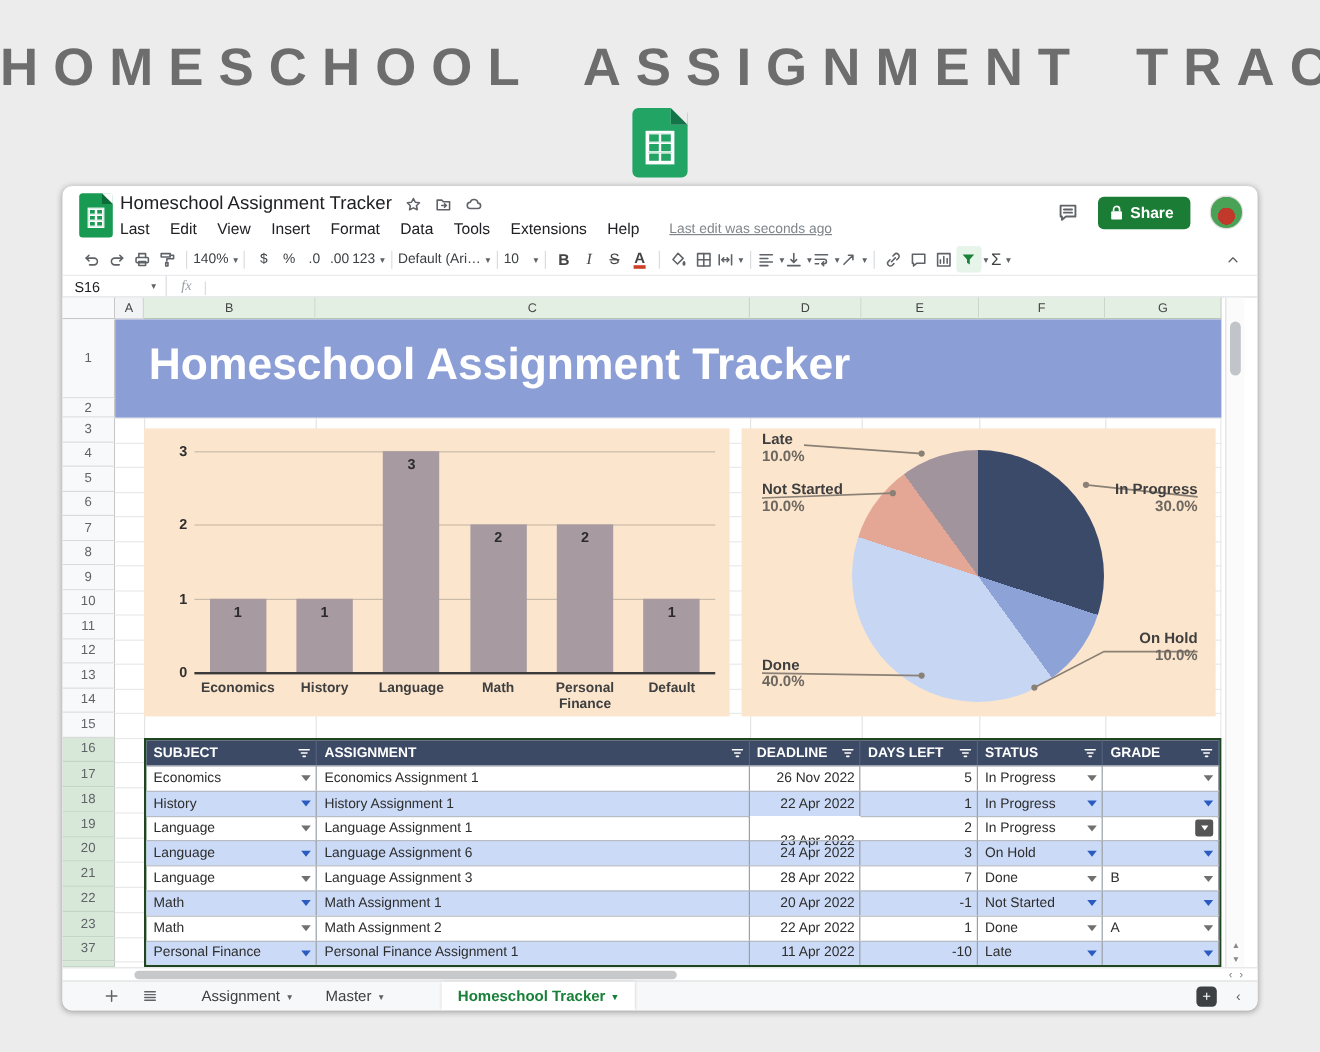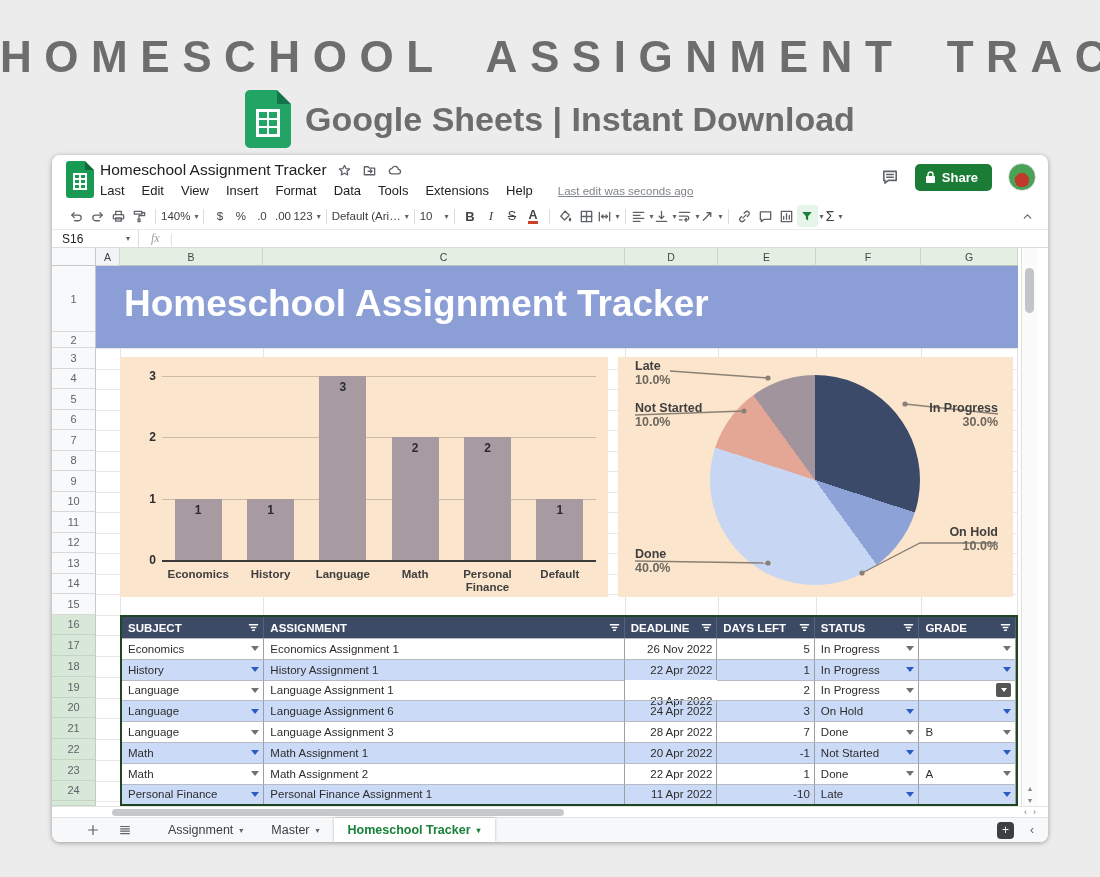--- a/index.html
+++ b/index.html
@@ -132,21 +132,21 @@
   .hscroll { position:relative; height:11px; background:#fff; border-top:1px solid #e3e3e3; }
   .hthumb { position:absolute; left:60px; top:2px; width:452px; height:7px; background:#c6c8ca; border-radius:4px; }
   .hscroll .arrs { position:absolute; right:6px; top:0; font-size:9px; color:#777; letter-spacing:6px; }
 
   
   .tabbar { height:25px; background:#f7f8f9; border-top:1px solid #e0e0e0; display:flex; align-items:center; position:relative; }
   .tabbar .util { margin-left:34px; display:flex; gap:18px; color:#3c4043; }
   .tabs { display:flex; margin-left:22px; height:100%; align-items:stretch; }
   .tab { display:flex; align-items:center; gap:6px; padding:0 14px; font-size:12.5px; color:#3c4043; }
   .tab-arrow { font-size:8px; color:#5f6368; }
-  .tab-active { background:#fff; font-weight:bold; color:#188038; box-shadow:0 0 3px rgba(0,0,0,.25); }
+  .tab-active { background:#fff; font-weight:bold; color:#188038; box-shadow:0 0 3px rgba(0,0,0,.25);margin-left:34px; }
   .tab-active .tab-arrow { color:#188038; }
   .tab-right { position:absolute; right:14px; display:flex; align-items:center; gap:16px; }
   .explore-btn { width:17px; height:17px; background:#3c4043; color:#fff; border-radius:4px;
                  display:flex; align-items:center; justify-content:center; font-size:12px; line-height:1; }
   .panel-chev { color:#5f6368; font-size:12px; }
 
   svg.ic { stroke:#5f6368; fill:none; stroke-width:1.4; stroke-linecap:round; stroke-linejoin:round; display:block; }
 </style>
 </head>
 <body>
@@ -158,21 +158,20 @@
       <div class="fold"></div>
         <div class="gridicon">
           <div></div>
           <div></div>
           <div></div>
           <div></div>
           <div></div>
           <div></div>
         </div>
     </div>
-    <div class="banner-sub-text">Google Sheets | Instant Download</div>
   </div>
 </div>
 
 <div class="window">
 
   <div class="titlebar">
     <div class="logo">
       <div class="fold"></div>
         <div class="gridicon">
           <div></div>
@@ -404,21 +403,21 @@
           <div class="rowh" style="height: 20.5px;">14</div>
           <div class="rowh" style="height: 20.5px;">15</div>
           <div class="rowh rowh-green" style="height: 20.75px;">16</div>
           <div class="rowh rowh-green" style="height: 20.75px;">17</div>
           <div class="rowh rowh-green" style="height: 20.75px;">18</div>
           <div class="rowh rowh-green" style="height: 20.75px;">19</div>
           <div class="rowh rowh-green" style="height: 20.75px;">20</div>
           <div class="rowh rowh-green" style="height: 20.75px;">21</div>
           <div class="rowh rowh-green" style="height: 20.75px;">22</div>
           <div class="rowh rowh-green" style="height: 20.75px;">23</div>
-          <div class="rowh rowh-green" style="height: 20.75px;">24</div>
+          <div class="rowh rowh-green" style="height: 20.75px;">37</div>
           <div class="rowh rowh-green" style="height: 4.75px;"></div>
         </div>
       <div class="grid-content">
 
       <div class="hline" style="top: 66px;"></div>
           <div class="hline" style="top: 82px;"></div>
           <div class="hline" style="top: 102.5px;"></div>
           <div class="hline" style="top: 123px;"></div>
           <div class="hline" style="top: 143.5px;"></div>
           <div class="hline" style="top: 164px;"></div>

